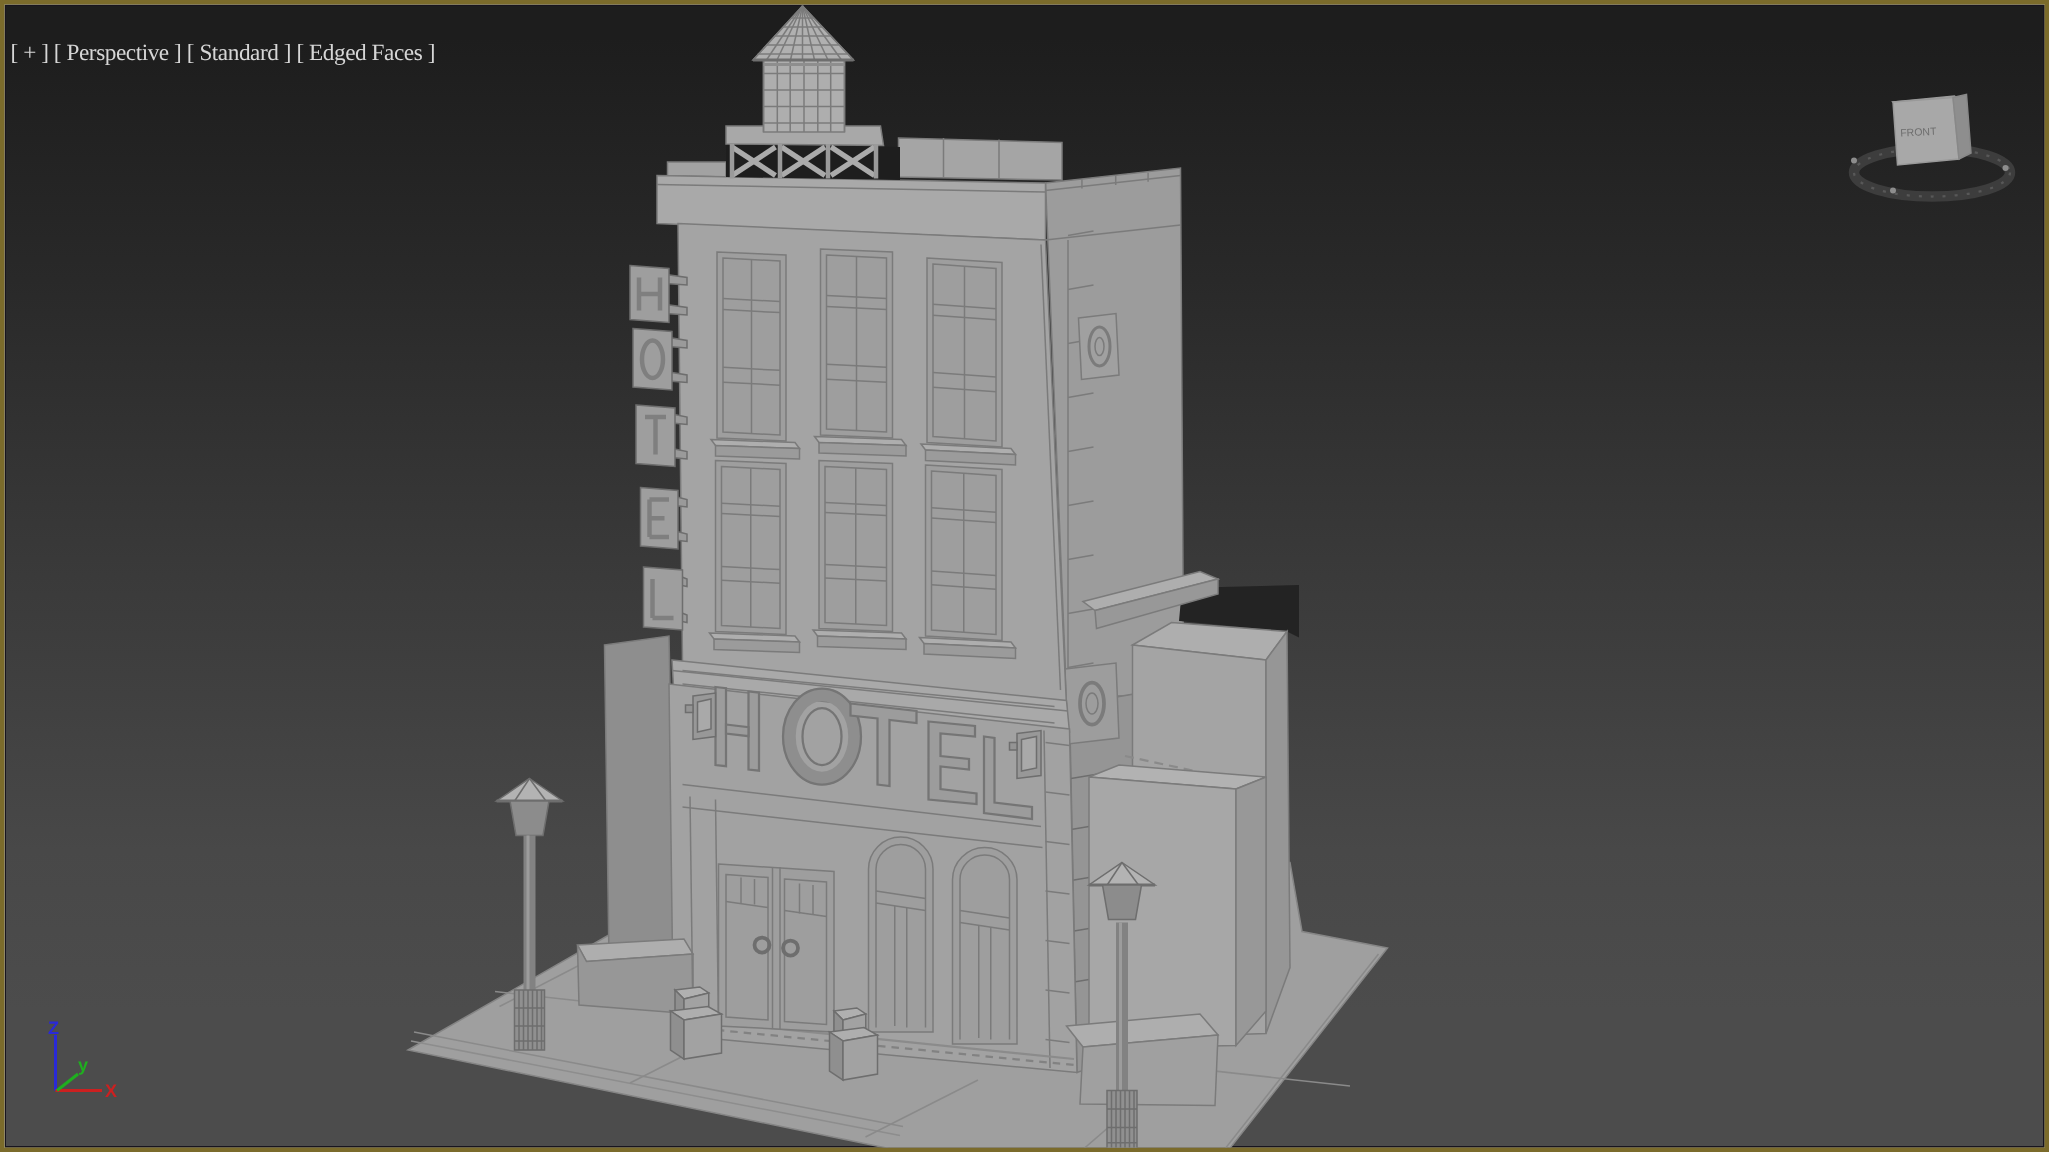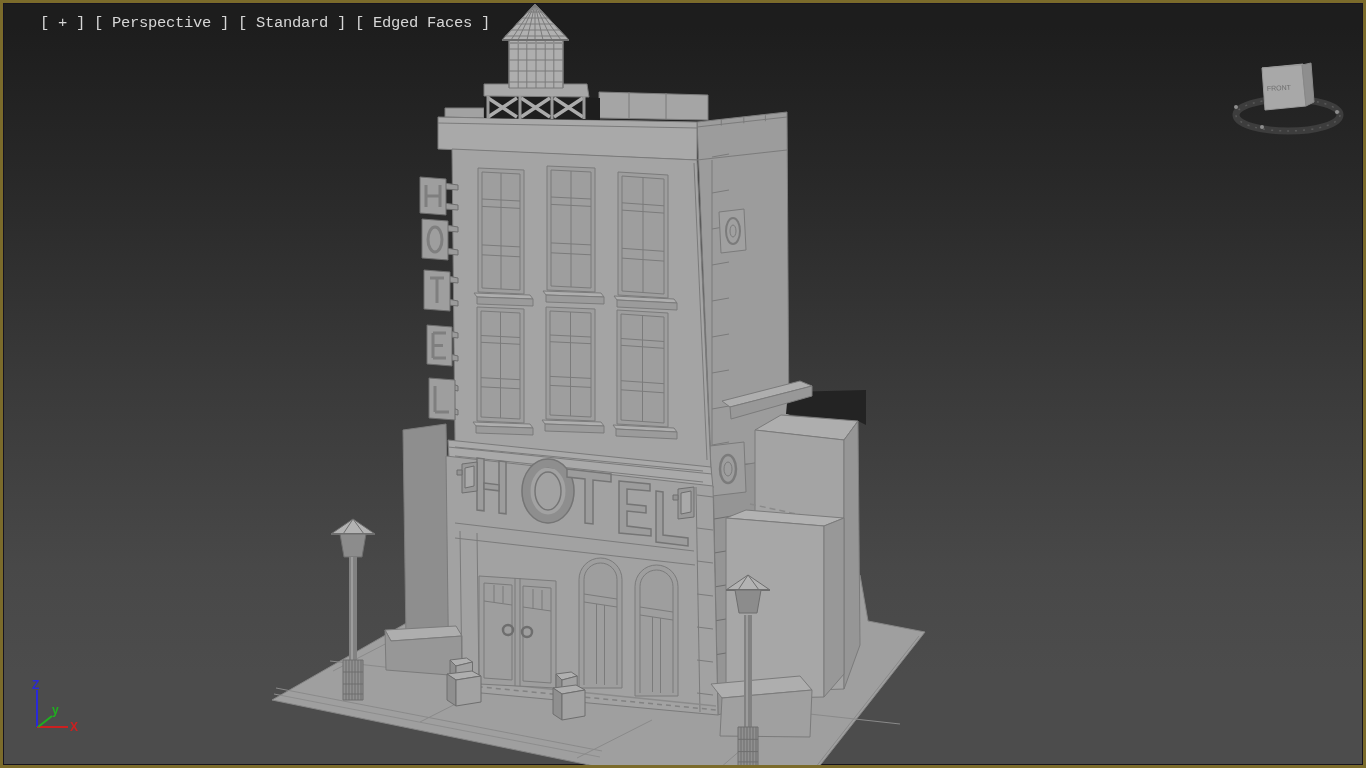--- a/index.html
+++ b/index.html
@@ -1,19 +1,19 @@
 <!DOCTYPE html>
 <html><head><meta charset="utf-8">
 <style>
 html,body{margin:0;padding:0;}
 #vp{position:relative;width:1366px;height:768px;overflow:hidden;
   background:linear-gradient(#1d1d1d 3%, #292929 24%, #3a3a3a 50%, #484848 74%, #4c4c4c 88%);
   box-sizing:border-box;border:3px solid #7b6b2b;box-shadow:inset 0 0 0 1px #17141f;}
-#label{position:absolute;left:4px;top:11px;color:#d6d6d6;font-family:Liberation Mono, monospace;
-  font-size:15.5px;letter-spacing:-0.3px;margin-left:33px;}
+#label{position:absolute;left:4px;top:24px;color:#d6d6d6;font-family:Liberation Serif, serif;
+  font-size:15.5px;letter-spacing:-0.3px;}
 svg{position:absolute;left:-3px;top:-3px;}
 </style></head>
 <body>
 <div id="vp">
 <svg width="1366" height="768" viewBox="0 0 1366 768">
 <polygon points="272.0,700.0 410.0,621.0 520.0,570.0 860.0,575.0 868.0,621.0 925.0,632.0 818.0,768.0 604.0,768.0" fill="#9f9f9f" stroke="#858585" stroke-width="1"></polygon>
 <line x1="274.0" y1="694.0" x2="600.0" y2="757.0" stroke="#8d8d8d" stroke-width="1"></line>
 <line x1="276.0" y1="688.0" x2="602.0" y2="751.0" stroke="#8a8a8a" stroke-width="1"></line>
 <line x1="919.0" y1="636.0" x2="815.0" y2="768.0" stroke="#8a8a8a" stroke-width="1"></line>
 <line x1="330.0" y1="661.0" x2="900.0" y2="724.0" stroke="#8a8a8a" stroke-width="1"></line>

